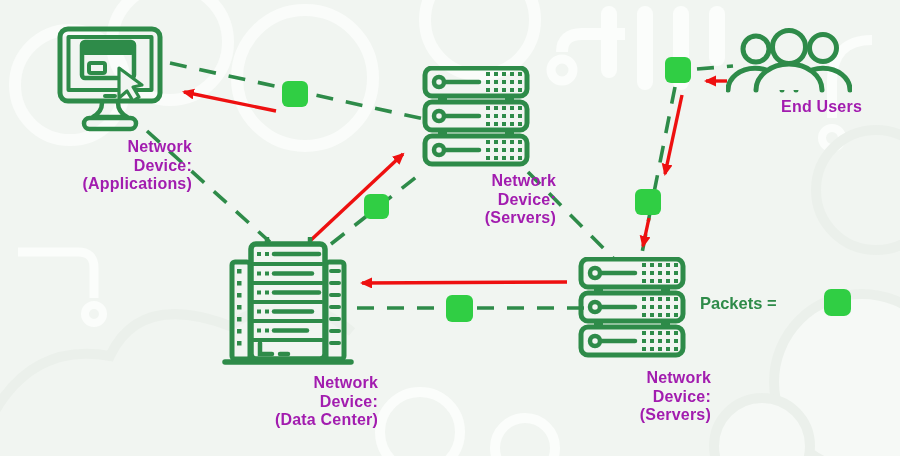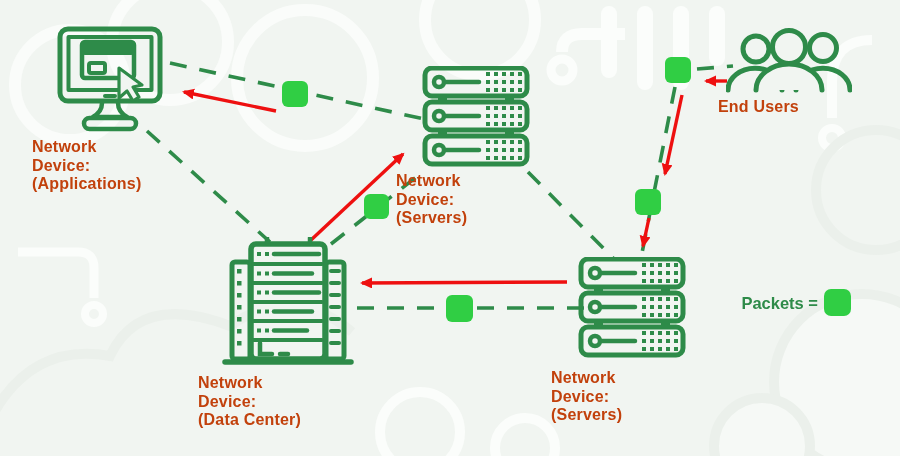--- a/index.html
+++ b/index.html
@@ -4,29 +4,29 @@
 <style>
   html,body{margin:0;padding:0;background:#dfe5e0;}
   .stage{
     position:relative;width:900px;height:456px;overflow:hidden;
     background:#f1f5f1;
     font-family:"Liberation Sans",sans-serif;
   }
   .layer{position:absolute;left:0;top:0;width:900px;height:456px;}
   .icon{position:absolute;}
   .node-label{
-    position:absolute;color:#c2410c;font-weight:700;font-size:16px;
-    line-height:18.5px;letter-spacing:.2px;text-align:left;white-space:pre-line;
+    position:absolute;color:#a21caf;font-weight:700;font-size:16px;
+    line-height:18.5px;letter-spacing:.2px;text-align:right;white-space:pre-line;
   }
   .packet{
     position:absolute;width:26px;height:26px;border-radius:6px;background:#30CE44;
   }
   .legend-label{
     position:absolute;color:#2E8B49;font-weight:700;font-size:16.5px;
-    text-align:right;white-space:pre;
+    text-align:left;white-space:pre;
   }
 </style>
 </head>
 <body>
 
 <div class="stage">
 
   <svg class="layer" viewBox="0 0 900 456">
     <g fill="none" stroke="#FAFCFA" stroke-width="12">
       <circle cx="70" cy="85" r="55"></circle>

